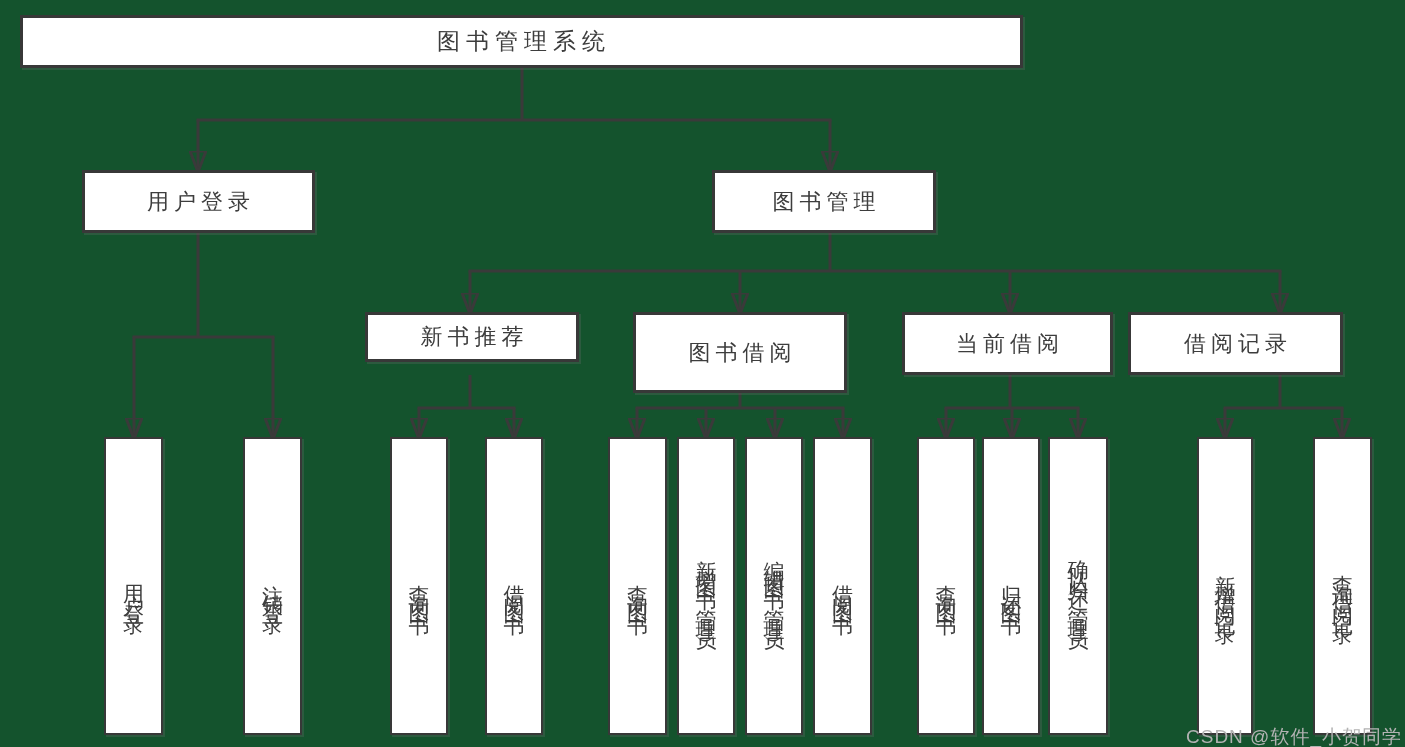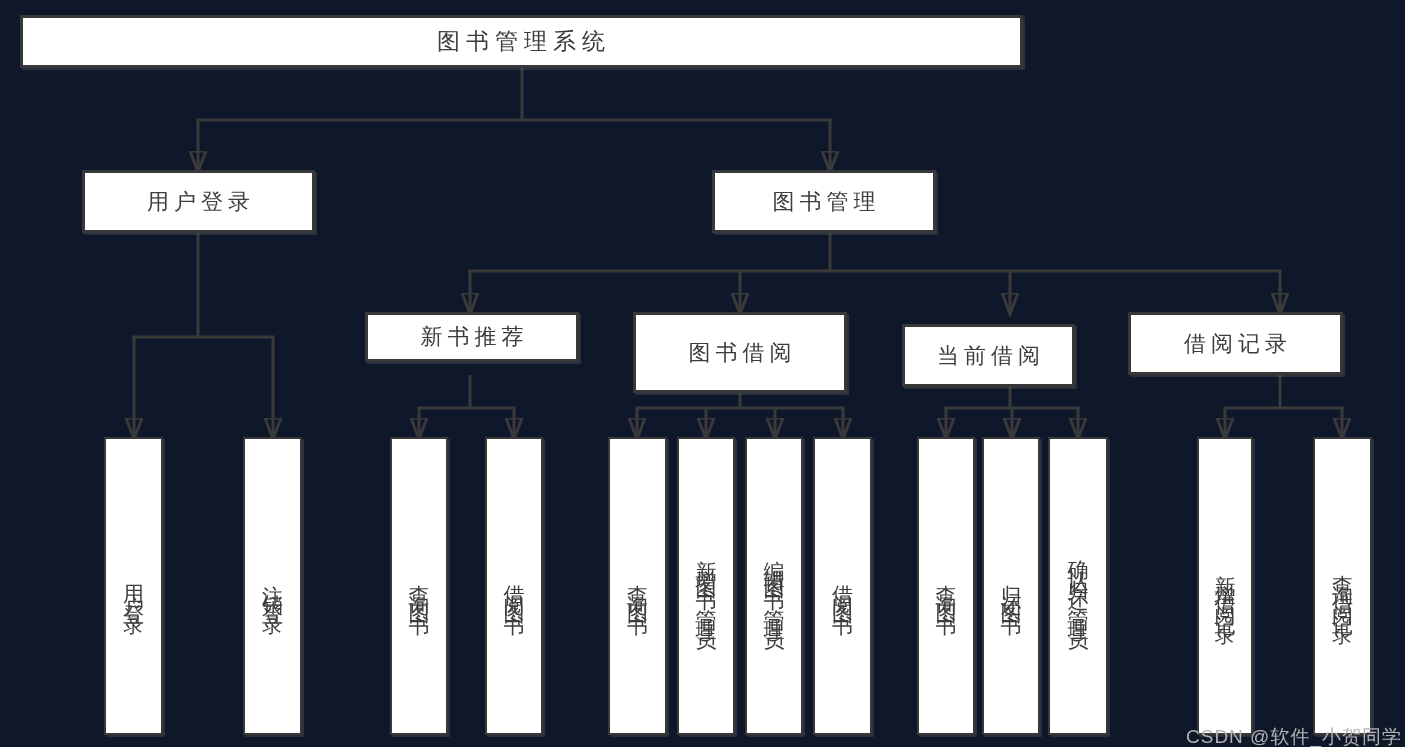--- a/index.html
+++ b/index.html
@@ -4,21 +4,21 @@
 <style>
   html, body {
     margin: 0;
     padding: 0;
     background: #ffffff;
   }
   .canvas {
     position: relative;
     width: 1405px;
     height: 747px;
-    background: #0f172a;
+    background: #14532d;
     overflow: hidden;
     font-family: "Liberation Sans", "DejaVu Sans", sans-serif;
   }
   .wires {
     position: absolute;
     left: 0;
     top: 0;
     z-index: 1;
   }
   .wires path, .wires line {
@@ -134,21 +134,21 @@
     </g>
   </svg>
 
   <div class="node h lv1" style="left:20px; top:15px; width:1003px; height:53px">图书管理系统</div>
 
   <div class="node h" style="left:82px; top:170px; width:233px; height:63px">用户登录</div>
   <div class="node h" style="left:712px; top:170px; width:224px; height:63px">图书管理</div>
 
   <div class="node h" style="left:365px; top:312px; width:214px; height:50px">新书推荐</div>
   <div class="node h" style="left:633px; top:312px; width:214px; height:81px">图书借阅</div>
-  <div class="node h" style="left:902px; top:324px; width:173px; height:63px">当前借阅</div>
+  <div class="node h" style="left:902px; top:312px; width:211px; height:63px">当前借阅</div>
   <div class="node h" style="left:1128px; top:312px; width:215px; height:63px">借阅记录</div>
 
   <div class="node v" style="left:104px; top:437px; width:59px; height:298px">用户登录</div>
   <div class="node v" style="left:243px; top:437px; width:59px; height:298px">注销登录</div>
 
   <div class="node v" style="left:390px; top:437px; width:58px; height:298px">查询图书</div>
   <div class="node v" style="left:485px; top:437px; width:58px; height:298px">借阅图书</div>
 
   <div class="node v" style="left:608px; top:437px; width:59px; height:298px">查询图书</div>
   <div class="node v" style="left:677px; top:437px; width:58px; height:298px">新增图书（管理员）</div>

